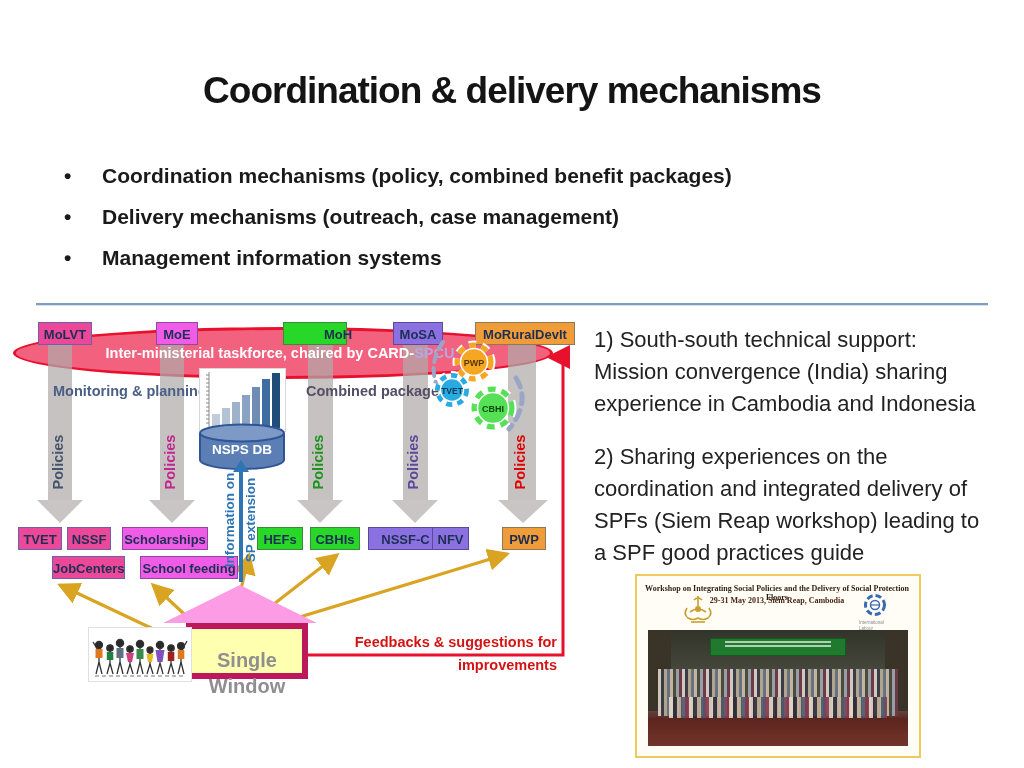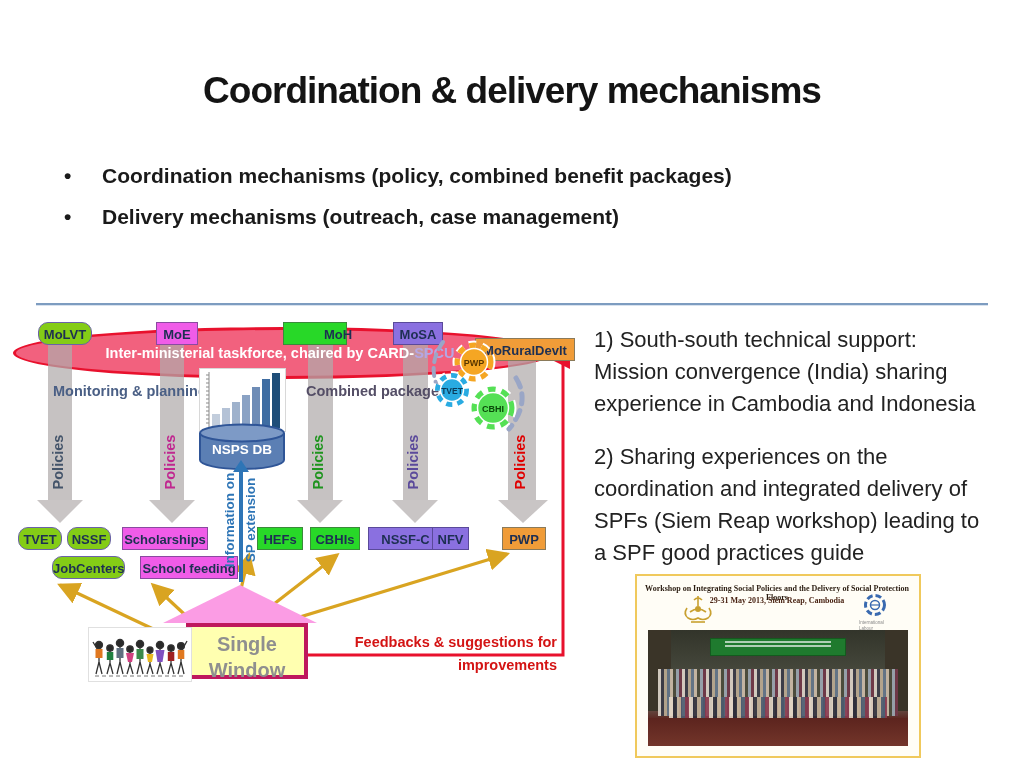--- a/index.html
+++ b/index.html
@@ -47,21 +47,21 @@
   }
 
   .mbox,.pbox{
     height:23px;line-height:23px;text-align:center;z-index:5;
     font-size:13px;font-weight:bold;color:#1d2f52;
     border:1.5px solid #6a62a8;box-sizing:border-box;
   }
   .mbox{top:322px;}
   .row1{top:527px;}
   .row2{top:556px;margin-left:26px;}
-  .c-blue{background:#84cc16;border-radius:10px;}
+  .c-blue{background:#ec4899;}
   .c-magenta{background:#f05ce8;border-color:#8a4aa0;}
   .c-green{background:#28d828;border-color:#3a8a3a;}
   .c-purple{background:#8a70e0;border-color:#5a4a9a;}
   .c-orange{background:#f09c38;border-color:#8a7a5a;}
 
   .lbl-monitoring{left:53px;top:383px;font-size:14.5px;font-weight:bold;color:#4a5f85;z-index:4;}
   .lbl-combined{left:306px;top:383px;font-size:14.5px;font-weight:bold;color:#544e66;z-index:4;}
 
   .chart-panel{left:199px;top:368px;width:85px;height:62px;background:#ffffff;border:1px solid #d8d8d8;z-index:4;}
   .cyl{left:197px;top:423px;z-index:5;}
@@ -79,22 +79,22 @@
     font-size:13.5px;font-weight:bold;color:#2e75b6;transform:rotate(-90deg);white-space:nowrap;
   }
 
   .roof{
     left:163px;top:585px;width:0;height:0;z-index:4;
     border-left:77px solid transparent;border-right:77px solid transparent;
     border-bottom:38px solid #fb9ce4;
   }
   .single-window{
     left:186px;top:623px;width:122px;height:56px;background:#ffffb0;
-    border:4px solid #be185d;z-index:5;text-align:center;
-    font-size:20px;font-weight:bold;color:#8f8f8f;line-height:26px;padding-top:4px;box-sizing:border-box;
+    border:6px solid #be185d;z-index:5;text-align:center;
+    font-size:20px;font-weight:bold;color:#8f8f8f;line-height:26px;padding-top:18px;box-sizing:border-box;
   }
   .people-card{left:88px;top:627px;width:102px;height:53px;background:#ffffff;border:1px solid #e0e0e0;z-index:6;}
 
   .feedback-text{
     left:320px;top:631px;width:237px;text-align:right;z-index:6;
     font-size:14.5px;font-weight:bold;color:#d41414;line-height:23px;
   }
 
   svg.overlay{overflow:visible;z-index:4;}
 
@@ -150,20 +150,21 @@
   .photo .carpet{position:absolute;left:0;right:0;bottom:0;height:24%;
     background:linear-gradient(180deg,#5c241e,#73352a);}
 </style>
 </head>
 <body>
 
 <div class="abs slide-title">Coordination &amp; delivery mechanisms</div>
 <ul class="abs bullets">
   <li>Coordination mechanisms (policy, combined benefit packages)</li>
   <li>Delivery mechanisms (outreach, case management)</li>
+  <li>Management information systems</li>
 </ul>
 <div class="abs divider"></div>
 
 <div class="abs ellipse"></div>
 <div class="abs taskforce-text">
   <span>Inter-ministerial taskforce, chaired by CARD-</span><span class="accent">SPCU</span>
 </div>
 
 <div class="abs band" style="left:48px;width:24px;"></div>
 <div class="abs band" style="left:160px;width:24px;"></div>
@@ -179,21 +180,21 @@
 <div class="abs policies" style="left:0px;color:#44546a;">Policies</div>
 <div class="abs policies" style="left:112px;color:#c02890;">Policies</div>
 <div class="abs policies" style="left:260px;color:#1e941e;">Policies</div>
 <div class="abs policies" style="left:355px;color:#5b4a9b;">Policies</div>
 <div class="abs policies" style="left:462px;color:#e00000;">Policies</div>
 
 <div class="abs mbox c-blue" style="left:38px;width:54px;">MoLVT</div>
 <div class="abs mbox c-magenta" style="left:156px;width:42px;">MoE</div>
 <div class="abs mbox c-green" style="left:283px;width:64px;padding-left:40px;">MoH</div>
 <div class="abs mbox c-purple" style="left:393px;width:50px;">MoSA</div>
-<div class="abs mbox c-orange" style="left:475px;width:100px;margin-top:16px;">MoRuralDevlt</div>
+<div class="abs mbox c-orange" style="left:475px;width:100px;">MoRuralDevlt</div>
 
 <div class="abs lbl-monitoring">Monitoring &amp; planning</div>
 <div class="abs lbl-combined">Combined packages</div>
 
 <div class="abs chart-panel">
   <svg width="85" height="62" viewBox="0 0 85 62">
     <line x1="9" y1="3" x2="9" y2="59" stroke="#8a8a8a" stroke-width="1"></line>
     <g stroke="#8a8a8a" stroke-width="1">
       <line x1="6" y1="6" x2="9" y2="6"></line>
         <line x1="6" y1="10" x2="9" y2="10"></line>

